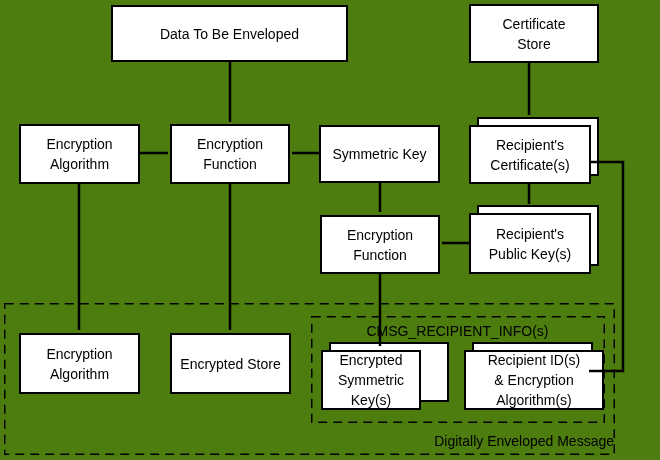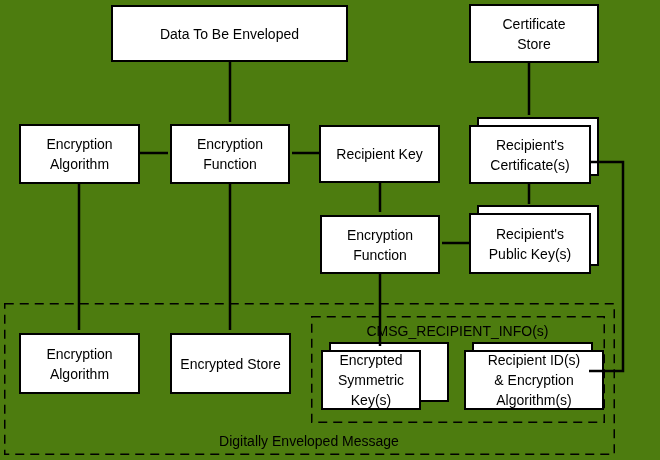--- a/index.html
+++ b/index.html
@@ -67,39 +67,39 @@
   #back-recipients-public-keys    { left:477px; top:205px; width:122px; height:61px; }
   #node-recipients-public-keys    { left:469px; top:213px; width:122px; height:61px; }
   #node-encryption-algorithm-bottom { left:19px;  top:333px; width:121px; height:61px; }
   #node-encrypted-data            { left:170px; top:333px; width:121px; height:61px; }
   #back-encrypted-symmetric-keys  { left:329px; top:342px; width:120px; height:60px; }
   #node-encrypted-symmetric-keys  { left:321px; top:350px; width:100px; height:60px; }
   #back-recipient-ids             { left:472px; top:342px; width:121px; height:60px; }
   #node-recipient-ids             { left:464px; top:350px; width:140px; height:60px; }
 
   #label-cmsg-recipient-info      { left:311px; top:322px; width:293px; }
-  #label-digitally-enveloped-message { left:4px; top:432px; width:610px; }
+  #label-digitally-enveloped-message { left:4px; top:432px; width:610px;text-align:right; }
 </style>
 </head>
 <body>
 
 <div id="stage">
 
   <div class="node" id="node-data-to-be-enveloped">Data To Be Enveloped</div>
 
   <div class="node" id="node-certificate-store">Certificate
 Store</div>
 
   <div class="node" id="node-encryption-algorithm-top">Encryption
 Algorithm</div>
 
   <div class="node" id="node-encryption-function-top">Encryption
 Function</div>
 
-  <div class="node" id="node-symmetric-key">Recipient Key</div>
+  <div class="node" id="node-symmetric-key">Symmetric Key</div>
 
   <div class="stack-back" id="back-recipients-certificates"></div>
   <div class="node" id="node-recipients-certificates">Recipient's
 Certificate(s)</div>
 
   <div class="node" id="node-encryption-function-lower">Encryption
 Function</div>
 
   <div class="stack-back" id="back-recipients-public-keys"></div>
   <div class="node" id="node-recipients-public-keys">Recipient's

